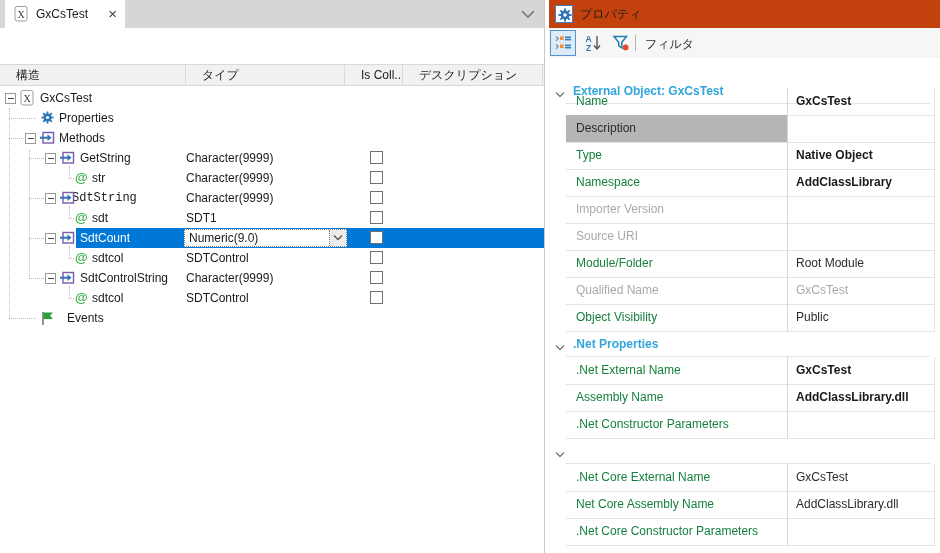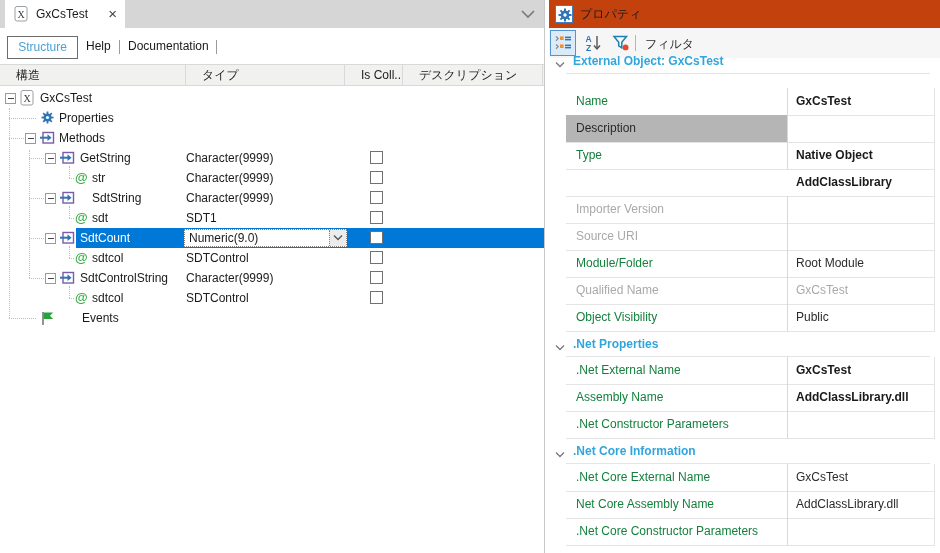--- a/index.html
+++ b/index.html
@@ -94,27 +94,20 @@
         <span class="ttl">GxCsTest</span>
         <span class="tab-close">×</span>
       </div>
       <span class="tabbar-chev">
         <svg width="16" height="10">
             <polyline points="2,2 8,8 14,2" fill="none" stroke="#7a7a7a" stroke-width="1.6"></polyline>
           </svg>
       </span>
     </div>
 
-    <div class="subtabs">
-      <div class="subtab-active">Structure</div>
-      <span class="subtab" style="left:86px;">Help</span>
-      <span class="subtab-sep" style="left:119px;"></span>
-      <span class="subtab" style="left:128px;">Documentation</span>
-      <span class="subtab-sep" style="left:216px;"></span>
-    </div>
 
     <div class="grid-header" id="treeHeader">
         <div class="gh-cell" style="left: 0px; width: 186px;">構造</div>
         <div class="gh-cell" style="left: 186px; width: 159px;">タイプ</div>
         <div class="gh-cell" style="left: 345px; width: 58px;">Is Coll...</div>
         <div class="gh-cell" style="left: 403px; width: 140px;">デスクリプション</div>
       </div>
     <div id="treeBody">
         <div class="conn-v" style="left: 9px; top: 108px; height: 210px;"></div>
         <div class="conn-v" style="left: 29px; top: 150px; height: 128px;"></div>
@@ -188,21 +181,21 @@
         </div>
         <div class="t-row" style="top: 188px;">
           <span class="exp" style="left: 45px;">
             <i></i>
           </span>
           <span class="t-icon" style="left: 60px;"><svg width="15" height="15">
               <rect x="3" y="2.5" width="10.5" height="10.5" fill="#fff" stroke="#7a5aa8" stroke-width="1.4"></rect>
               <line x1="0" y1="7.7" x2="8" y2="7.7" stroke="#2e75b5" stroke-width="2"></line>
               <polygon points="7.5,4.3 11.6,7.7 7.5,11.1" fill="#2e75b5"></polygon>
             </svg></span>
-          <span class="t-label" style="left: 92px;">SdtString</span>
+          <span class="t-label" style="left: 72px; font-family: Liberation Mono, monospace;">SdtString</span>
           <span class="t-type">Character(9999)</span>
           <div class="chk"></div>
         </div>
         <div class="t-row" style="top: 208px;">
           <span class="t-icon at-icon" style="left: 75px;">@</span>
           <span class="t-label" style="left: 92px;">sdt</span>
           <span class="t-type">SDT1</span>
           <div class="chk"></div>
         </div>
         <div class="t-row sel" style="top: 228px;">
@@ -249,21 +242,21 @@
           <span class="t-icon at-icon" style="left: 75px;">@</span>
           <span class="t-label" style="left: 92px;">sdtcol</span>
           <span class="t-type">SDTControl</span>
           <div class="chk"></div>
         </div>
         <div class="t-row" style="top: 308px;">
           <span class="t-icon" style="left: 40px;"><svg width="15" height="16">
               <line x1="3" y1="2" x2="3" y2="15" stroke="#5a5a5a" stroke-width="1.3"></line>
               <path d="M3.5 2.5h9.5l-3 3.2 3 3.3H3.5z" fill="#27a23c"></path>
             </svg></span>
-          <span class="t-label" style="left: 59px; margin-left: 23px;">Events</span>
+          <span class="t-label" style="left: 44px; margin-left: 23px;">Events</span>
         </div>
       </div>
   </div>
 
   <div id="right-pane">
     <div class="props-header">
       <span class="gbox">
         <svg width="16" height="16">
             <g stroke="#2e75b5" stroke-width="2">
               <line x1="8" y1="1.5" x2="8" y2="14.5"></line>
@@ -303,40 +296,41 @@
         <svg width="18" height="18">
           <path d="M2 2.5h12.5L9.8 8.2v5.6l-3.1-2V8.2z" fill="none" stroke="#1d7fae" stroke-width="1.5"></path>
           <circle cx="13.6" cy="13.4" r="2.9" fill="#e8472b"></circle>
         </svg>
       </span>
       <span class="tb-sep"></span>
       <input id="filterInput" placeholder="フィルタ" style="">
     </div>
 
     <div id="propsGrid">
-        <div class="p-sect" style="top: 48px;">
+        <div class="p-sect" style="top: 78px;">
           <span class="chev"><svg width="10" height="7">
               <polyline points="1,1.5 5,5.5 9,1.5" fill="none" stroke="#7a7a7a" stroke-width="1.3"></polyline>
             </svg></span>
           <span class="slabel">External Object: GxCsTest</span>
           <span class="sline"></span>
         </div>
         <div class="p-row" style="top: 88px;">
           <div class="p-label">Name</div>
           <div class="p-value vbold">GxCsTest</div>
         </div>
         <div class="p-row rsel" style="top: 115px;">
           <div class="p-label">Description</div>
           <div class="p-value"></div>
         </div>
         <div class="p-row" style="top: 142px;">
           <div class="p-label">Type</div>
           <div class="p-value vbold">Native Object</div>
         </div>
         <div class="p-row" style="top: 169px;">
+          <div class="p-label">Namespace</div>
           <div class="p-value vbold">AddClassLibrary</div>
         </div>
         <div class="p-row rdis" style="top: 196px;">
           <div class="p-label">Importer Version</div>
           <div class="p-value"></div>
         </div>
         <div class="p-row rdis" style="top: 223px;">
           <div class="p-label">Source URI</div>
           <div class="p-value"></div>
         </div>
@@ -368,21 +362,20 @@
           <div class="p-value vbold">AddClassLibrary.dll</div>
         </div>
         <div class="p-row" style="top: 411px;">
           <div class="p-label">.Net Constructor Parameters</div>
           <div class="p-value"></div>
         </div>
         <div class="p-sect" style="top: 438px;">
           <span class="chev"><svg width="10" height="7">
               <polyline points="1,1.5 5,5.5 9,1.5" fill="none" stroke="#7a7a7a" stroke-width="1.3"></polyline>
             </svg></span>
-          <span class="slabel">.Net Core Information</span>
           <span class="sline"></span>
         </div>
         <div class="p-row" style="top: 464px;">
           <div class="p-label">.Net Core External Name</div>
           <div class="p-value">GxCsTest</div>
         </div>
         <div class="p-row" style="top: 491px;">
           <div class="p-label">Net Core Assembly Name</div>
           <div class="p-value">AddClassLibrary.dll</div>
         </div>

